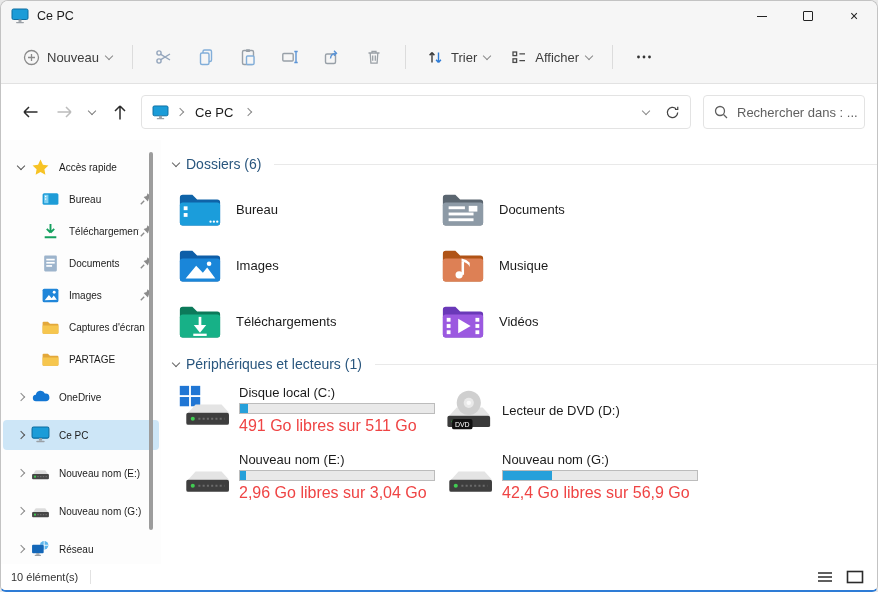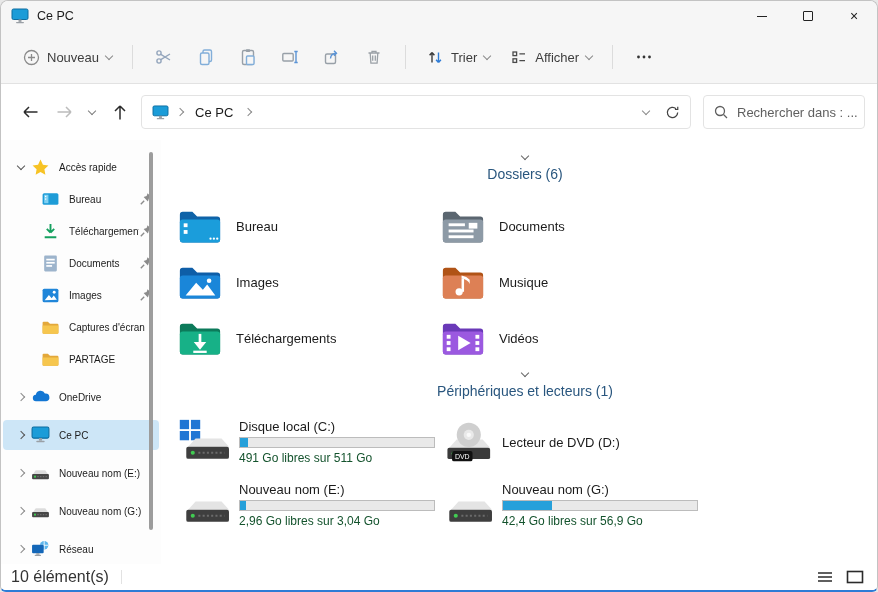--- a/index.html
+++ b/index.html
@@ -44,38 +44,38 @@
   .sitem .exp{width:20px;flex:none;display:flex;align-items:center;justify-content:center;color:#555;}
   .sitem .sic{width:19px;height:18px;flex:none;margin-right:9px;}
   .sitem .slabel{white-space:nowrap;overflow:hidden;flex:1;}
   .sitem .pin{width:14px;height:14px;flex:none;margin-right:6px;}
   .sitem.child{padding-left:38px;}
   .sitem.root{margin-top:8px;}
   .sitem.selected{background:#cde6f7;}
   .sscroll{position:absolute;right:8px;top:12px;width:4px;height:378px;background:#9c9c9c;border-radius:2px;}
   
   .content{flex:1;padding:16px 0 0 12px;overflow:hidden;background:#fff;}
-  .grouphdr{display:flex;align-items:center;gap:7px;color:#29567e;font-size:14px;flex-direction:column;}
+  .grouphdr{display:flex;align-items:center;gap:7px;color:#29567e;font-size:14px;}
   .grouphdr .line{flex:1;height:1px;background:#e9e9e9;margin-left:6px;}
   .grid{display:grid;grid-template-columns:263px 263px;margin:16px 0 14px 4px;row-gap:14px;}
   .ftile{display:flex;align-items:center;gap:13px;height:42px;}
   .ftile .fic{width:46px;height:36px;flex:none;}
   .ftile .fname{font-size:13px;color:#1b1b1b;}
   .dgrid{display:grid;grid-template-columns:263px 280px;margin:12px 0 0 4px;row-gap:16px;}
   .dtile{display:flex;align-items:flex-start;gap:10px;}
   .dtile .dic{width:52px;height:44px;flex:none;margin-top:0px;}
   .dinfo{display:flex;flex-direction:column;gap:3px;padding-top:1px;}
   .dname{font-size:13px;color:#1b1b1b;}
   .dbar{width:196px;height:11px;border:1px solid #bcbcbc;background:#e9e9e9;}
   .dfill{height:100%;background:#26a0da;}
-  .dfree{font-size:12px;color:#14532d;}
+  .dfree{font-size:16px;color:#ef4444;}
   .dtile.nodisc{align-items:center;}
   
   .statusbar{height:26px;flex:none;display:flex;align-items:center;padding:0 10px;background:#fff;}
-  .statusbar .cnt{font-size:16px;color:#333;}
+  .statusbar .cnt{font-size:11px;color:#333;}
   .statusbar .sdiv{width:1px;height:14px;background:#e2e2e2;margin-left:12px;}
   .viewtoggles{margin-left:auto;display:flex;gap:6px;align-items:center;}
   .vbtn{width:24px;height:20px;display:flex;align-items:center;justify-content:center;}
   svg{display:block;}
 </style>
 </head>
 <body>
 
 <div class="window">
 

